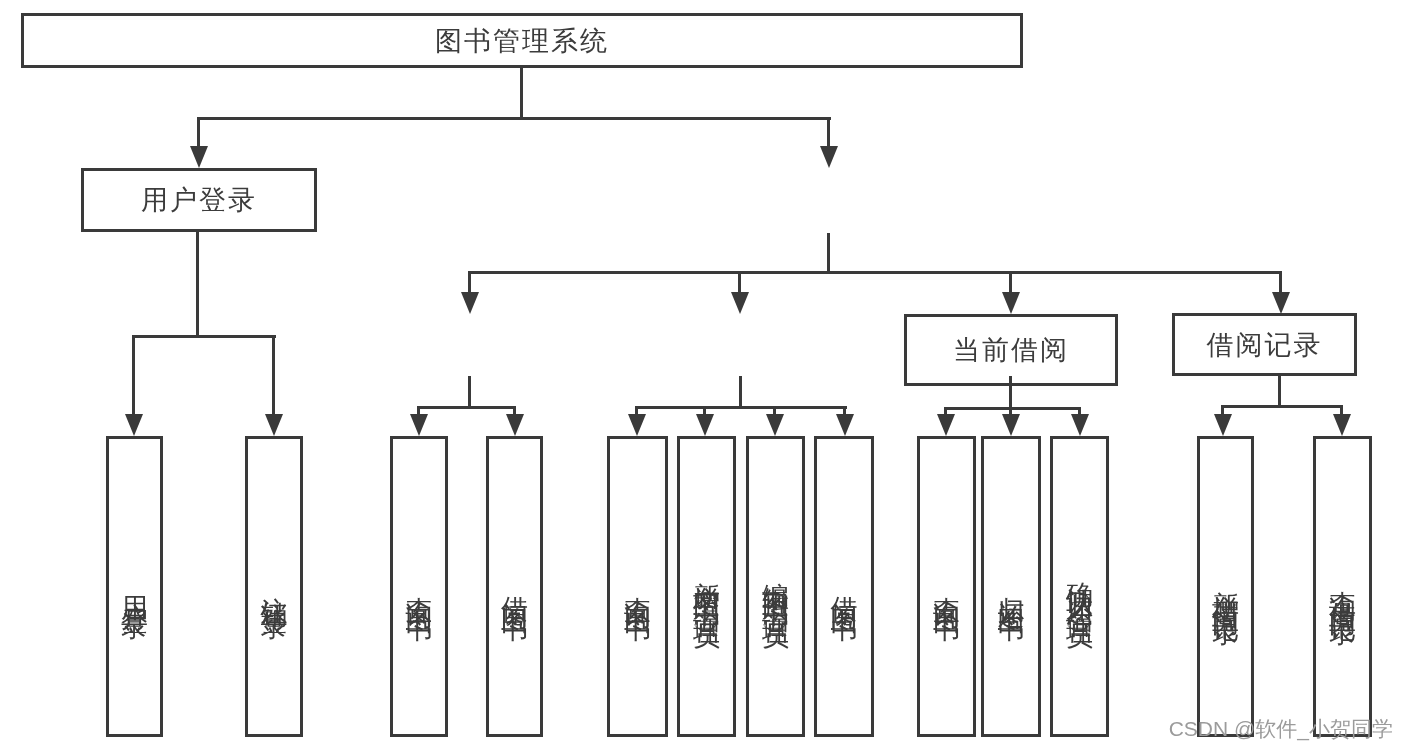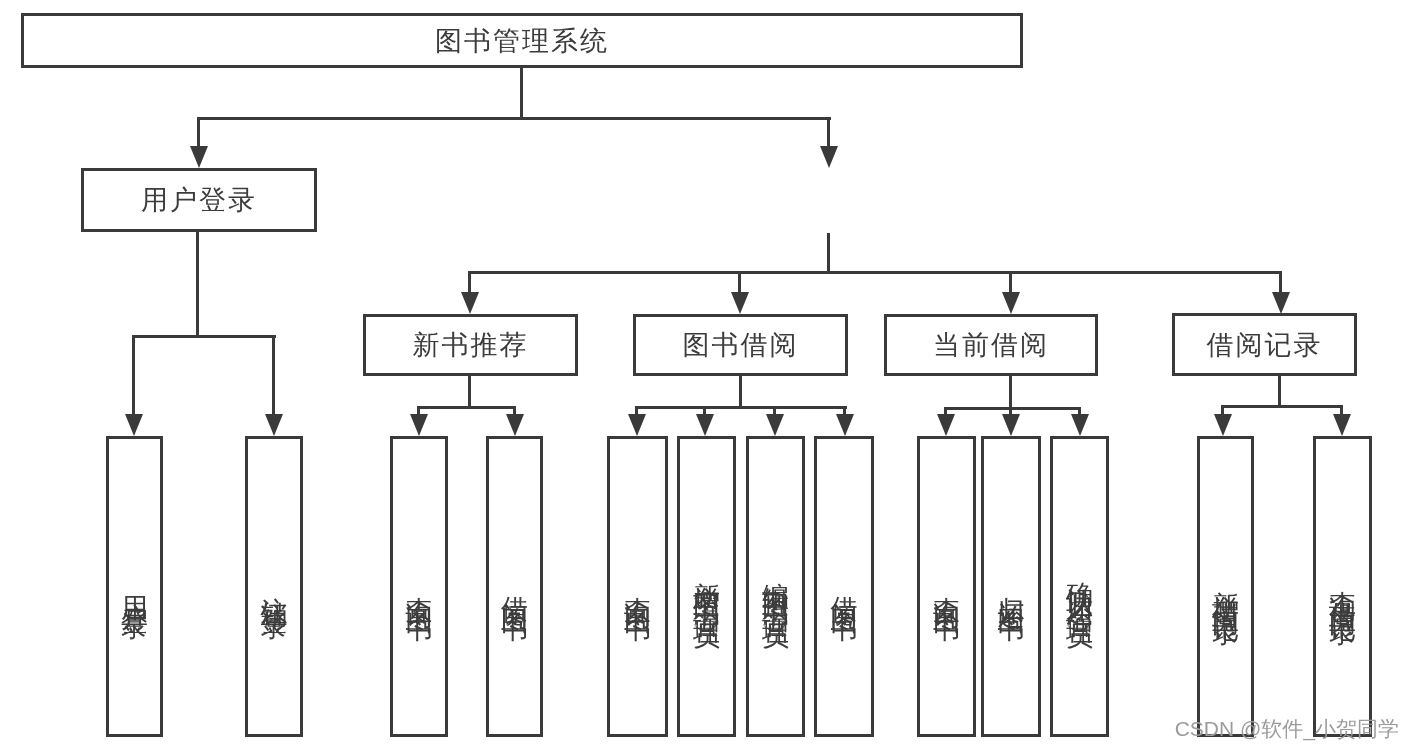--- a/index.html
+++ b/index.html
@@ -25,44 +25,38 @@
   }
   .leaf span{display:block;}
   .hl{position:absolute;height:3px;background:var(--line);}
   .vl{position:absolute;width:3px;background:var(--line);}
   .ah{
     position:absolute;width:0;height:0;
     border-left:9px solid transparent;border-right:9px solid transparent;
     border-top:22px solid var(--line);
   }
   #watermark{
-    position:absolute;right:6px;bottom:4px;z-index:10;
+    position:absolute;right:12px;bottom:4px;z-index:10;
     font-size:21px;color:var(--wm);letter-spacing:0;
   }
 </style>
 </head>
 <body>
 
 <div id="stage">
 
   <div class="box" style="left:21px;top:13px;width:1002px;height:55px">
     <span>图书管理系统</span>
   </div>
 
   <div class="box" style="left:81px;top:168px;width:236px;height:64px">
     <span>用户登录</span>
   </div>
 
-  <div class="box" style="left:363px;top:314px;width:215px;height:62px">
-    <span>新书推荐</span>
-  </div>
-  <div class="box" style="left:633px;top:314px;width:215px;height:62px">
-    <span>图书借阅</span>
-  </div>
-  <div class="box" style="left:884px;top:314px;width:214px;height:62px">
+  <div class="box" style="left:904px;top:314px;width:214px;height:72px">
     <span>当前借阅</span>
   </div>
   <div class="box" style="left:1172px;top:313px;width:185px;height:63px">
     <span>借阅记录</span>
   </div>
 
   <div class="box leaf" style="left:106px;top:436px;width:57px;height:301px">
     <span>用户登录</span>
   </div>
   <div class="box leaf" style="left:245px;top:436px;width:58px;height:301px">

